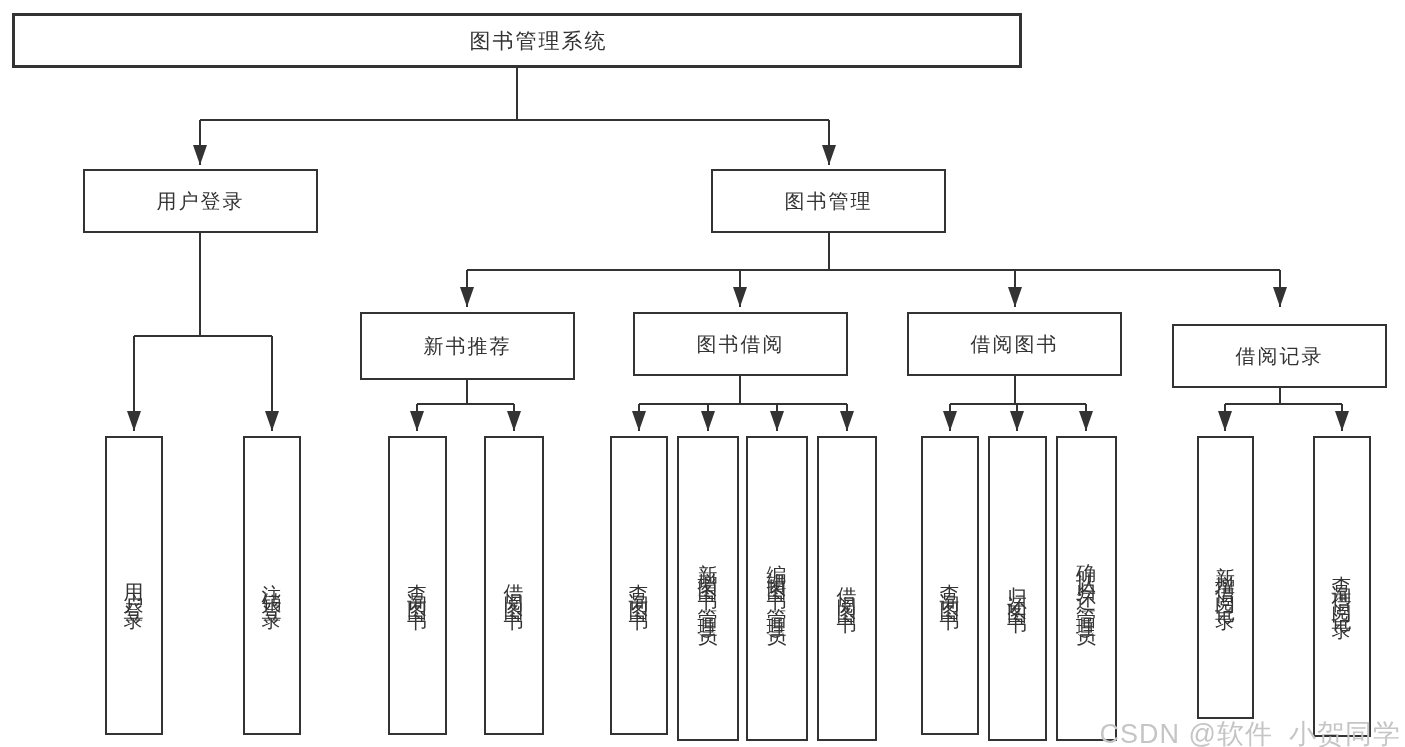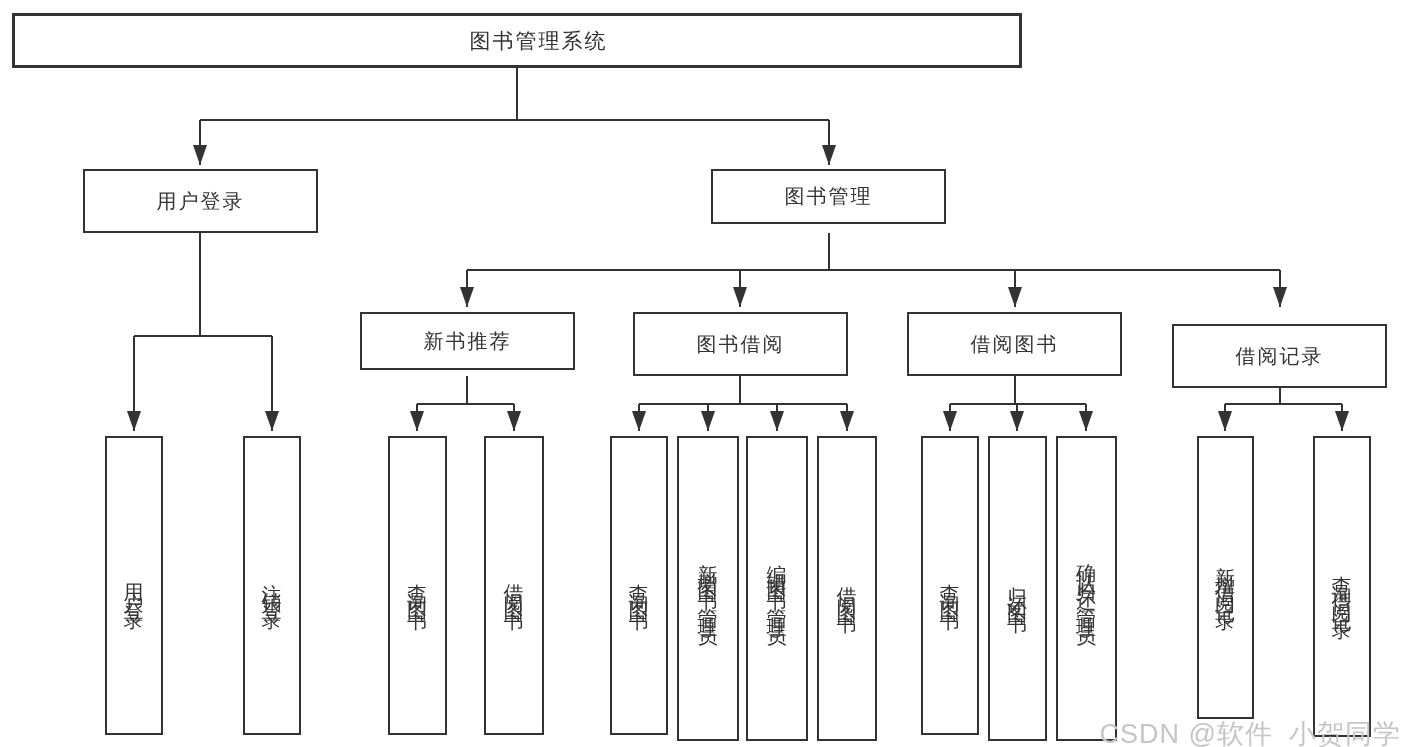--- a/index.html
+++ b/index.html
@@ -95,23 +95,23 @@
       <path d="M1017 404 V431" marker-end="url(#arr)"></path>
       <path d="M1086 404 V431" marker-end="url(#arr)"></path>
       <path d="M1225 404 V431" marker-end="url(#arr)"></path>
       <path d="M1342 404 V431" marker-end="url(#arr)"></path>
     </g>
   </svg>
 
   <div class="node root" style="left:12px;top:13px;width:1010px;height:55px;">图书管理系统</div>
 
   <div class="node" style="left:83px;top:169px;width:235px;height:64px;">用户登录</div>
-  <div class="node" style="left:711px;top:169px;width:235px;height:55px;">图书管理</div>
+  <div class="node" style="left:711px;top:169px;width:235px;height:64px;">图书管理</div>
 
-  <div class="node" style="left:360px;top:312px;width:215px;height:58px;">新书推荐</div>
+  <div class="node" style="left:360px;top:312px;width:215px;height:68px;">新书推荐</div>
   <div class="node" style="left:633px;top:312px;width:215px;height:64px;">图书借阅</div>
   <div class="node" style="left:907px;top:312px;width:215px;height:64px;">借阅图书</div>
   <div class="node" style="left:1172px;top:324px;width:215px;height:64px;">借阅记录</div>
 
   <div class="leaf" style="left:105px;top:436px;width:58px;height:299px;">
     <span>用户登录</span>
   </div>
   <div class="leaf" style="left:243px;top:436px;width:58px;height:299px;">
     <span>注销登录</span>
   </div>

